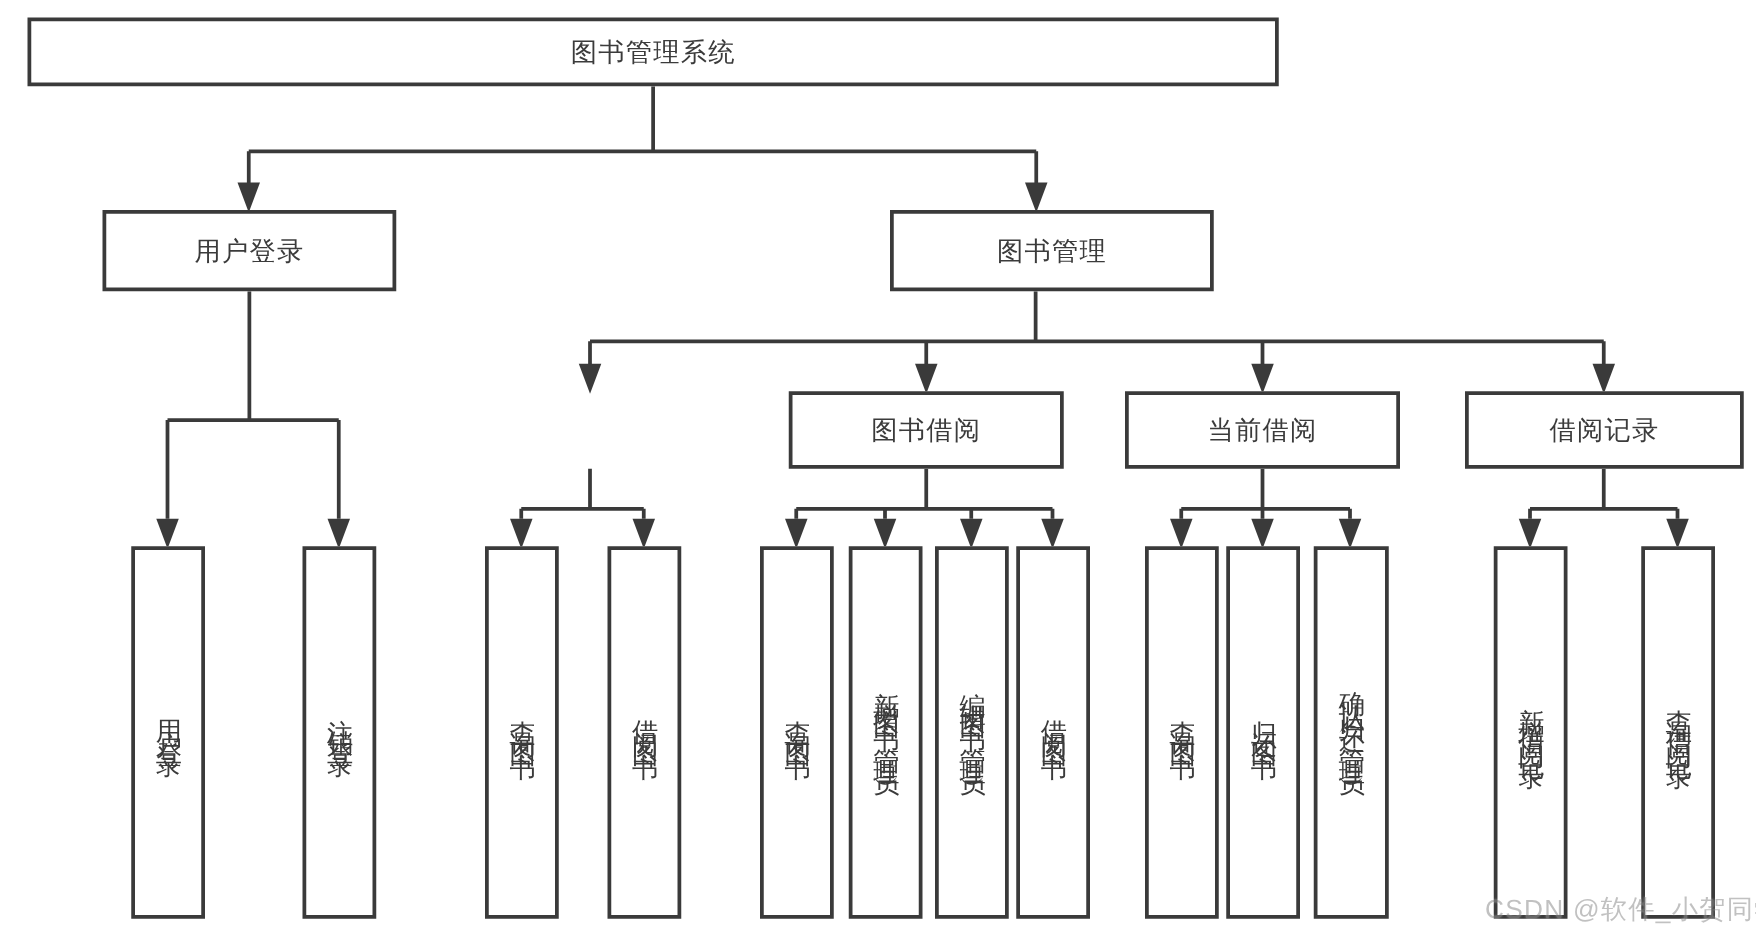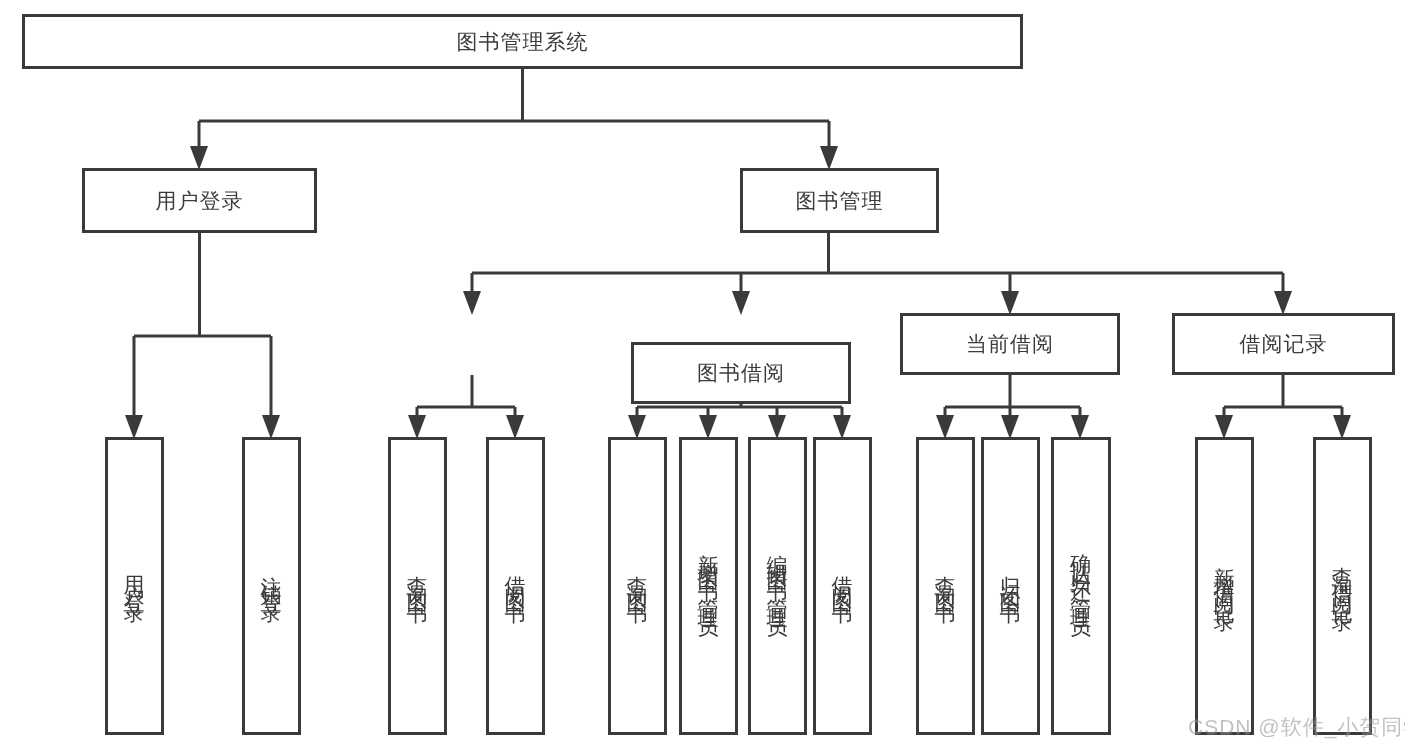--- a/index.html
+++ b/index.html
@@ -122,25 +122,25 @@
     </g>
   </svg>
 
   <div class="node hnode" style="left:22px; top:14px; width:1001px; height:55px;">
     <span>图书管理系统</span>
   </div>
 
   <div class="node hnode" style="left:82px; top:168px; width:235px; height:65px;">
     <span>用户登录</span>
   </div>
-  <div class="node hnode" style="left:712px; top:168px; width:199px; height:65px;margin-left:28px;">
+  <div class="node hnode" style="left:712px; top:168px; width:259px; height:65px;">
     <span>图书管理</span>
   </div>
 
-  <div class="node hnode" style="left:631px; top:313px; width:220px; height:62px;margin-top:29px;">
+  <div class="node hnode" style="left:631px; top:313px; width:220px; height:62px;">
     <span>图书借阅</span>
   </div>
   <div class="node hnode" style="left:900px; top:313px; width:220px; height:62px;">
     <span>当前借阅</span>
   </div>
   <div class="node hnode" style="left:1172px; top:313px; width:223px; height:62px;">
     <span>借阅记录</span>
   </div>
 
   <div class="node vnode" style="left:105px; top:437px; width:59px; height:298px;">

